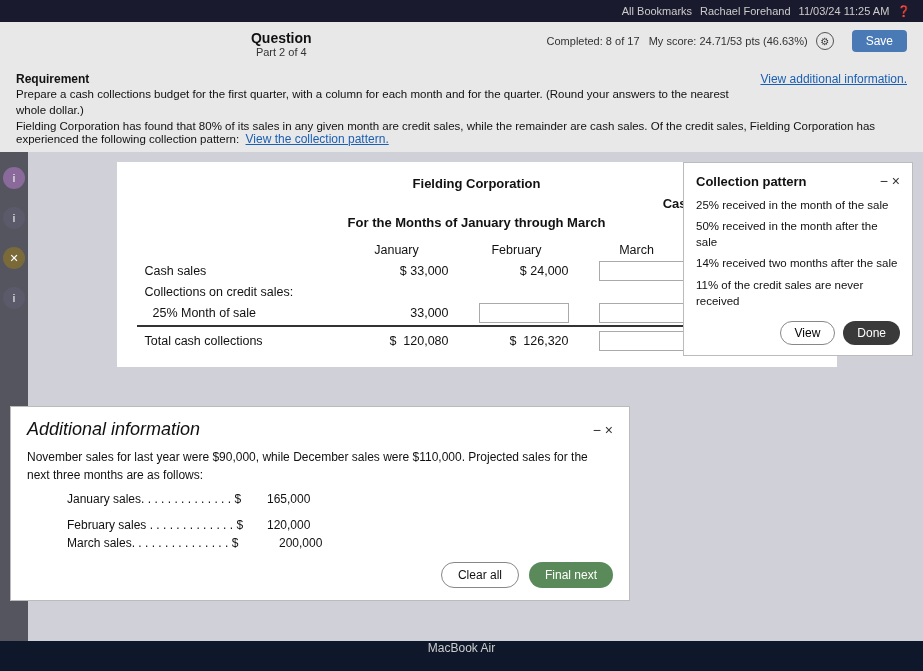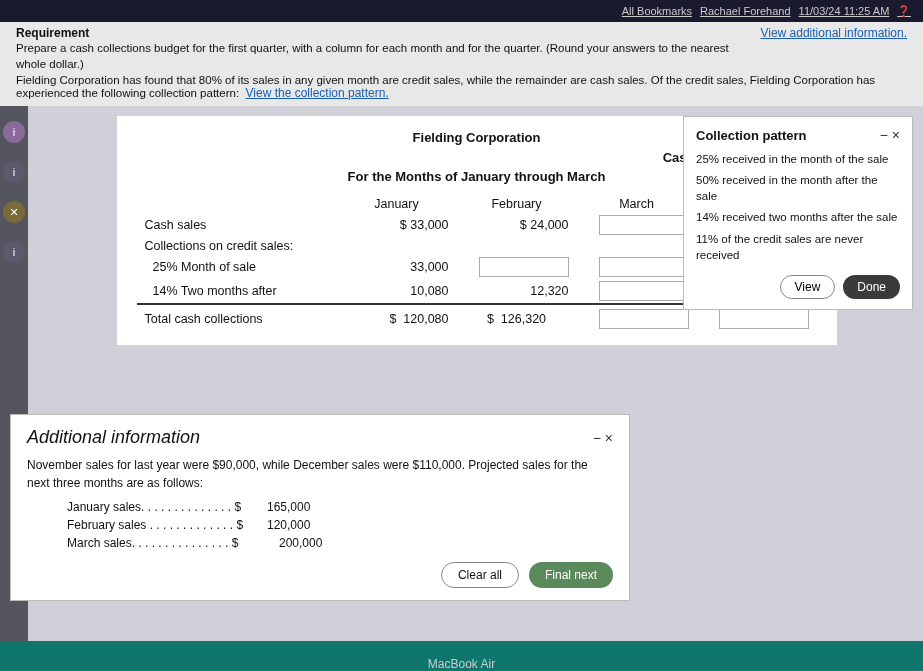--- a/index.html
+++ b/index.html
@@ -19,21 +19,20 @@
       height: 22px;
       display: flex;
       align-items: center;
       justify-content: flex-end;
       padding-right: 12px;
       gap: 8px;
     }
     .top-bar-text {
       color: #ccc;
       font-size: 11px;
-      text-decoration: underline;
     }
 
     
     .main-area {
       background: #3a3a4a;
       height: calc(671px - 22px - 30px);
       display: flex;
       flex-direction: column;
       padding: 0;
       position: relative;
@@ -307,24 +306,24 @@
       color: white;
       border: none;
       padding: 5px 16px;
       border-radius: 14px;
       cursor: pointer;
       font-size: 12px;
     }
 
     
     .taskbar {
-      background: #0f766e;
+      background: #0f172a;
       height: 30px;
       display: flex;
-      align-items: flex-end;
+      align-items: flex-start;
       justify-content: center;
       color: #ccc;
       font-size: 12px;
     }
     .sidebar-icon {
       width: 22px;
       height: 22px;
       border-radius: 50%;
       background: #5a5a6a;
       display: flex;
@@ -355,20 +354,36 @@
 
 <div class="top-bar">
   <span class="top-bar-text">All Bookmarks</span>
   <span class="top-bar-text">Rachael Forehand</span>
   <span class="top-bar-text">11/03/24 11:25 AM</span>
   <span class="top-bar-text">❓</span>
 </div>
 
 <div class="main-area">
 
+  <div class="question-header">
+    <div class="question-title-row">
+      <div style="flex:1; text-align:center;">
+        <div class="question-title">Question</div>
+        <div class="question-sub">Part 2 of 4</div>
+      </div>
+      <div class="header-right">
+        <span class="completed-info">
+          <span>Completed: 8 of 17</span>&nbsp;&nbsp;
+          <span>My score: 24.71/53 pts (46.63%)</span>
+        </span>
+        <span class="icon-circle">⚙</span>
+        <button class="save-btn">Save</button>
+      </div>
+    </div>
+  </div>
 
   <div class="requirement-section">
     <div class="req-row">
       <div>
         <span class="req-label">Requirement</span><br>
         <span class="req-text">Prepare a cash collections budget for the first quarter, with a column for each month and for the quarter. (Round your answers to the nearest whole dollar.)</span>
       </div>
       <div style="text-align:right; min-width:160px;">
         <span class="link-text">View additional information.</span>
       </div>
@@ -439,43 +454,28 @@
             </td>
             <td class="col-mar">
               <input class="input-cell" type="text" style="">
             </td>
             <td class="col-total">
               <input class="input-cell" type="text" style="">
             </td>
           </tr>
 
 
-          <tr>
-            <td class="col-label" style="padding-left:16px;">14% Two months after</td>
-            <td class="col-jan" style="text-align:right;">
-              <span>10,080</span>
-            </td>
-            <td class="col-feb" style="text-align:right;">
-              <span>12,320</span>
-            </td>
-            <td class="col-mar">
-              <input class="input-cell" type="text" style="">
-            </td>
-            <td class="col-total">
-              <input class="input-cell" type="text" style="">
-            </td>
-          </tr>
 
           <tr class="total-row">
             <td class="col-label">Total cash collections</td>
             <td class="col-jan" style="text-align:right; white-space:nowrap;">
               <span>$</span>&nbsp;
               <span>120,080</span>
             </td>
-            <td class="col-feb" style="text-align:center; white-space:nowrap;">
+            <td class="col-feb" style="text-align:right; white-space:nowrap;">
               <span>$</span>&nbsp;
               <span>126,320</span>
             </td>
             <td class="col-mar">
               <input class="input-cell" type="text" style="">
             </td>
             <td class="col-total">
               <input class="input-cell" type="text" style="">
             </td>
           </tr>
@@ -498,21 +498,21 @@
       </div>
     </div>
 
     <div class="additional-panel">
       <div class="add-panel-header">
         <span class="add-panel-title">Additional information</span>
         <button class="close-btn add-panel-close">−  ×</button>
       </div>
       <div class="add-panel-text">November sales for last year were $90,000, while December sales were $110,000. Projected sales for the next three months are as follows:</div>
       <div>
-        <div style="display:flex; align-items:center; margin-bottom:4px; margin-left:40px;">
+        <div style="display:flex; align-items:center; margin-bottom:12px; margin-left:40px;">
           <span class="sales-label">January sales. . . . . . . . . . . . . . $</span>
           <span class="sales-value">165,000</span>
         </div>
         <div style="display:flex; align-items:center; margin-bottom:4px; margin-left:40px;">
           <span class="sales-label">February sales . . . . . . . . . . . . . $</span>
           <span class="sales-value">120,000</span>
         </div>
         <div style="display:flex; align-items:center; margin-left:40px;gap:12px;">
           <span class="sales-label">March sales. . . . . . . . . . . . . . . $</span>
           <span class="sales-value">200,000</span>

